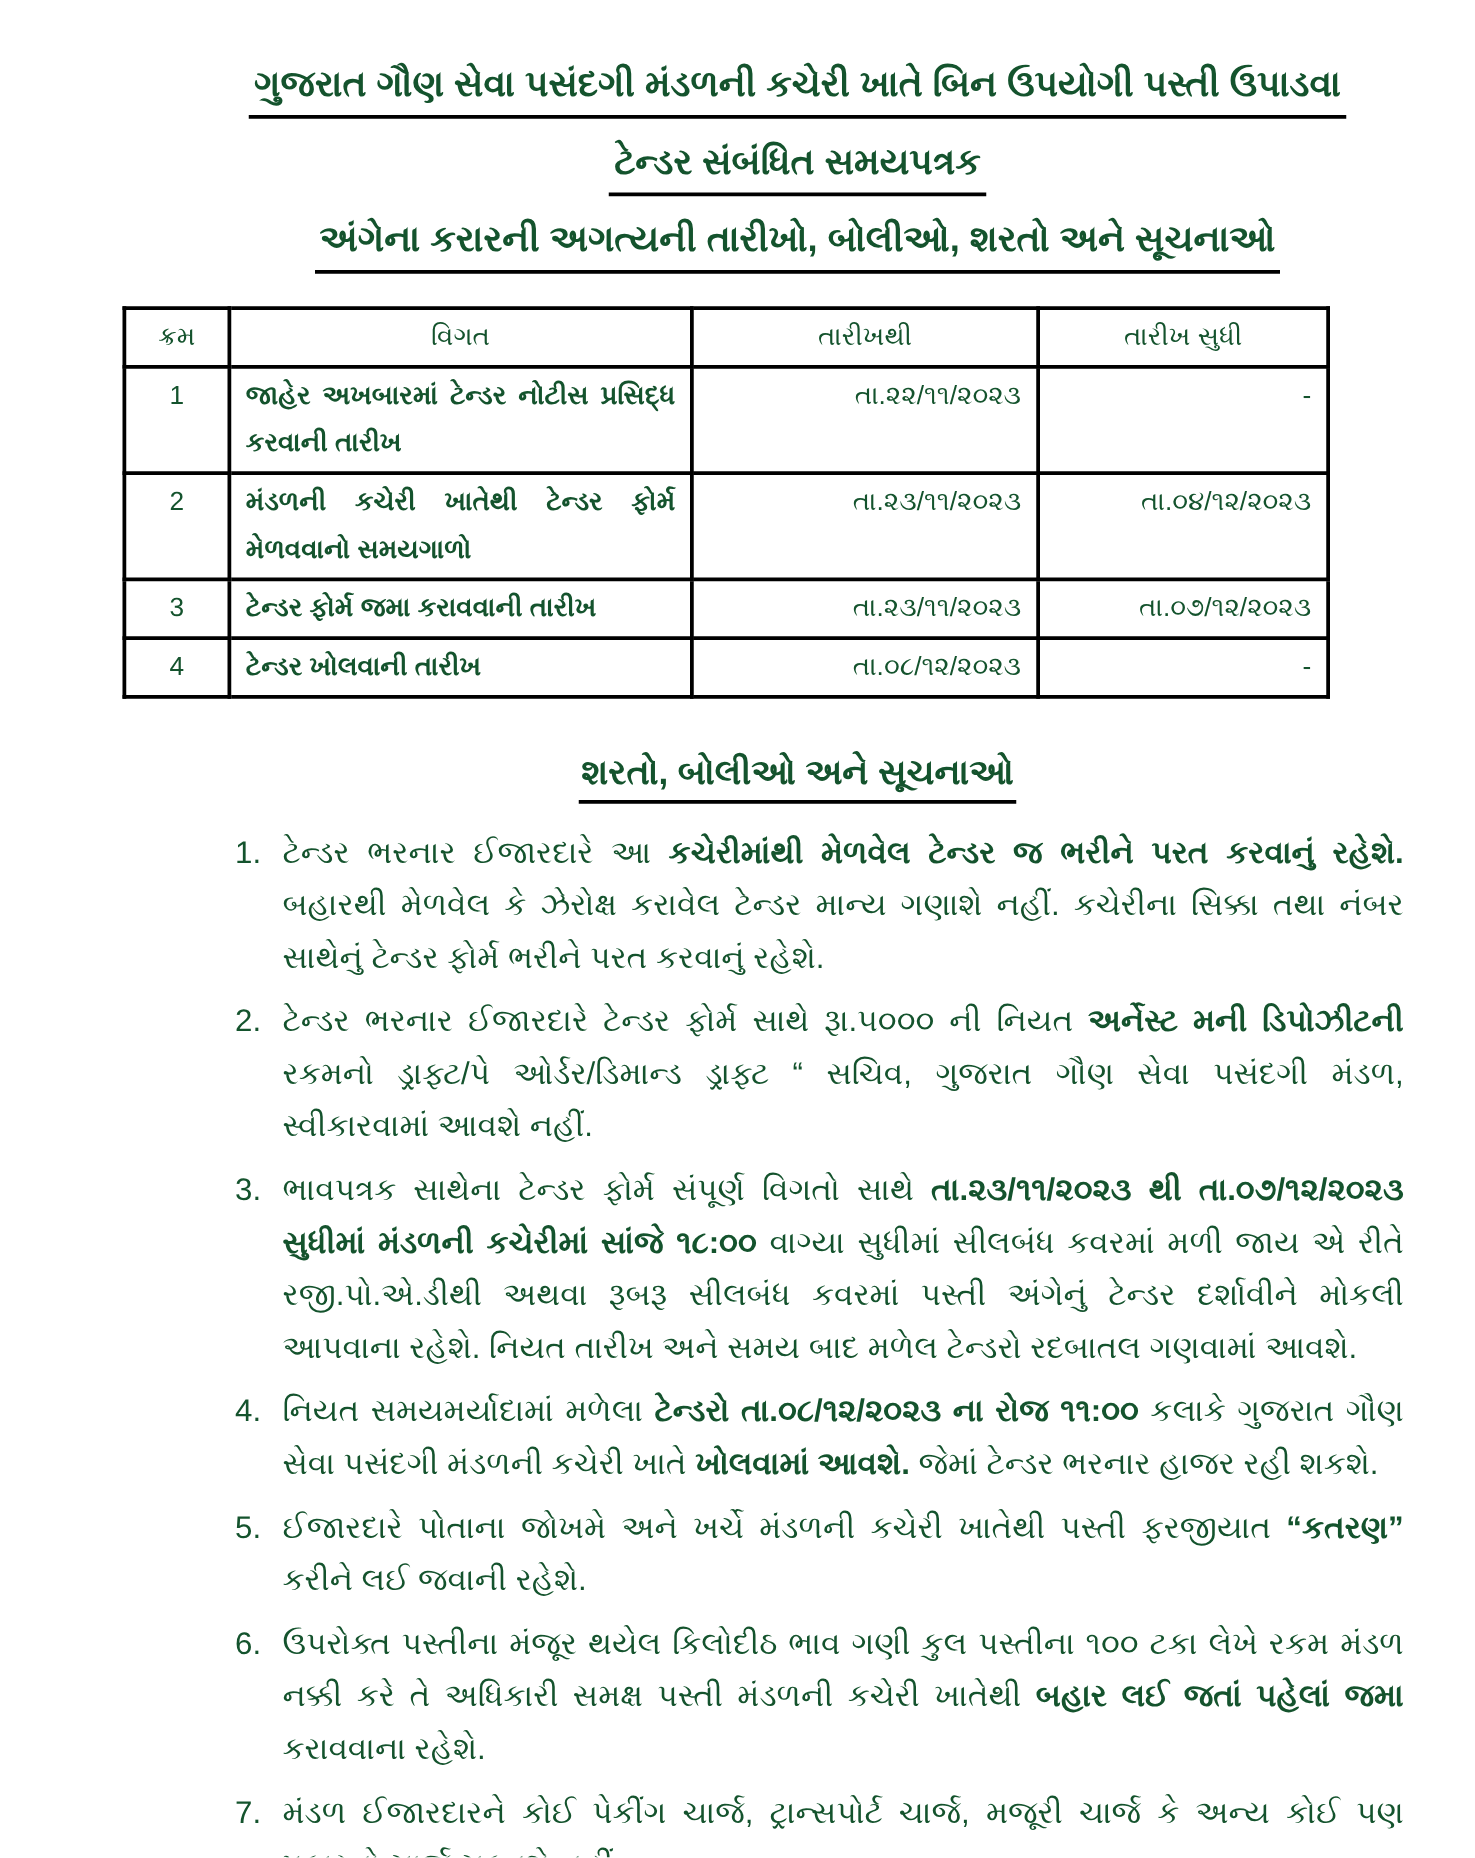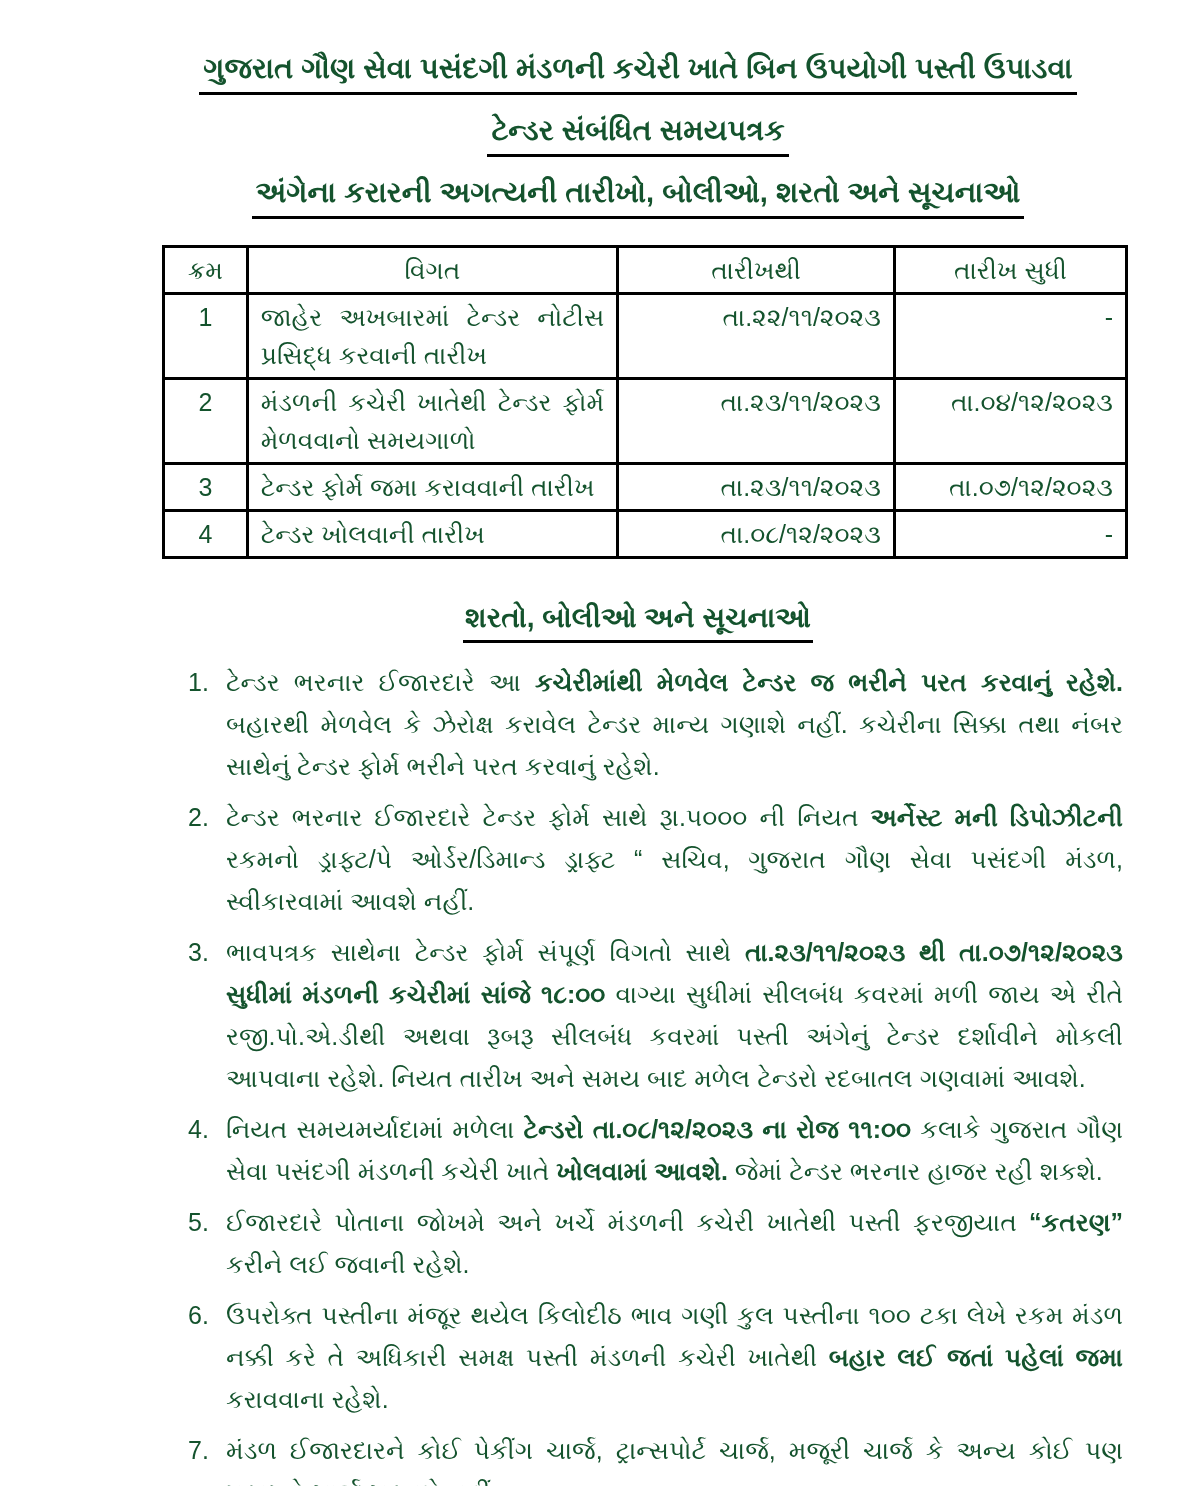--- a/index.html
+++ b/index.html
@@ -20,39 +20,39 @@
     display: inline-block;
     font-size: 29px;
     font-weight: 700;
     line-height: 40px;
     border-bottom: 3px solid #000;
     padding: 0 4px 4px 4px;
   }
   
   table.schedule {
     border-collapse: collapse;
-    margin: 26px 0 0 114px;
+    margin: 26px 0 0 50px;
     width: 966px;
-    font-size: 25px;
+    font-size: 21px;
     table-layout: fixed;
   }
   .schedule th, .schedule td {
     border: 3px solid #000;
     padding: 3px 12px;
     line-height: 38px;
     vertical-align: top;
     overflow: hidden;
   }
   .schedule th { font-weight: 400; text-align: center; }
   .col-sr { width: 75px; }
   .col-detail { width: 332px; }
   .col-from { width: 248px; }
   .col-to { width: 208px; }
   td.cell-sr { text-align: center; }
-  td.cell-detail { text-align: justify; }
+  td.cell-detail { text-align: justify; font-weight: bold; }
   td.cell-date { text-align: right; }
   tr.tall td { height: 76px; }
   
   .conditions-heading { margin-top: 40px; text-align: center; }
   .conditions-heading > span {
     display: inline-block;
     font-size: 28px;
     font-weight: 700;
     line-height: 38px;
     border-bottom: 3px solid #000;

